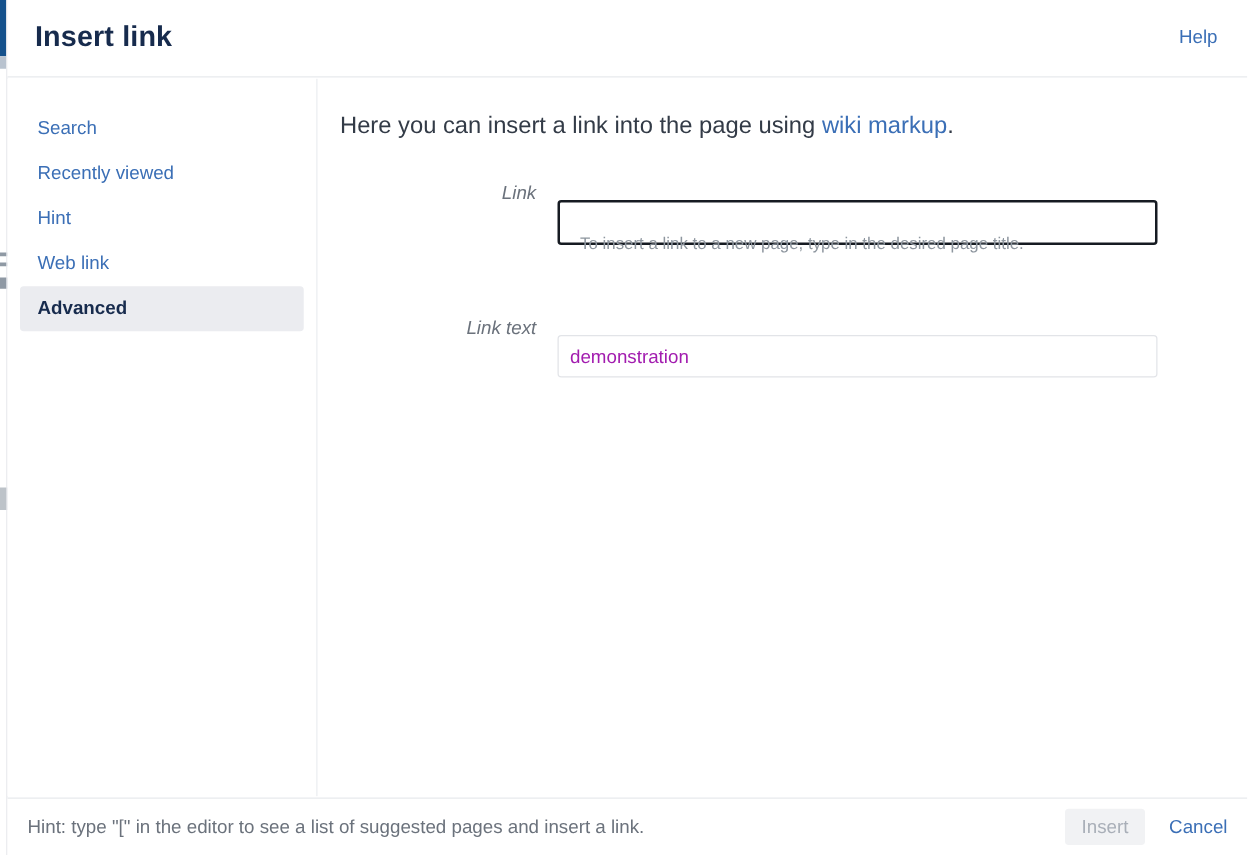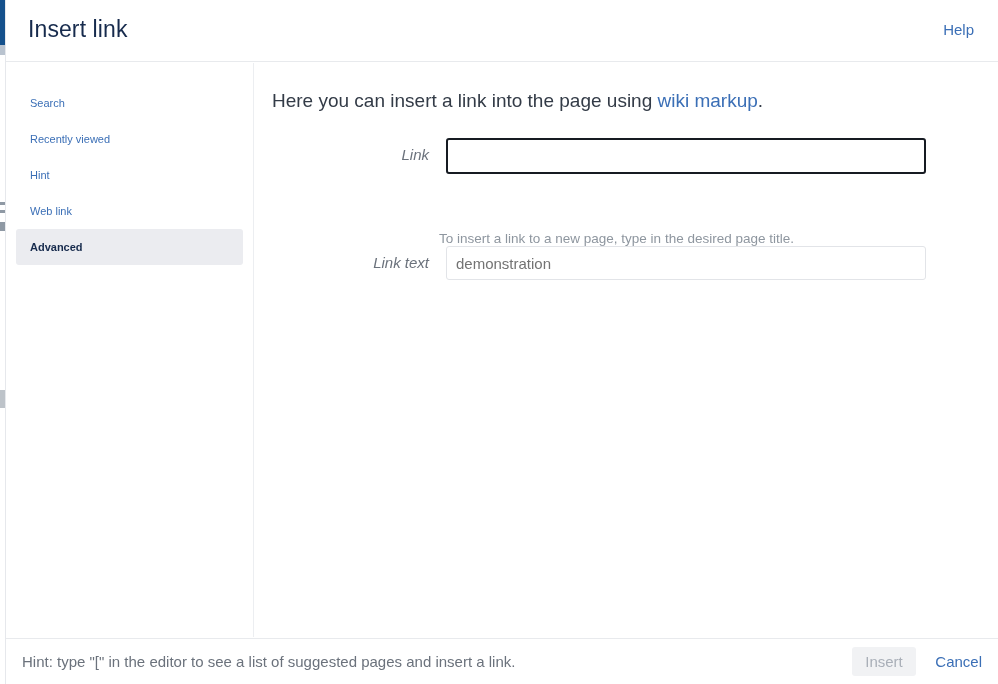--- a/index.html
+++ b/index.html
@@ -51,21 +51,21 @@
     position: absolute;
     left: 6px; top: 0;
     width: 992px; height: 62px;
     border-bottom: 1px solid #e8eaed;
     background: #fff;
   }
   #dialog-title {
     position: absolute;
     left: 22px; top: 16px;
     font-size: 23px;
-    font-weight: normal;
+    font-weight: bold;
     color: #172b4d;
     letter-spacing: .1px;
   }
   #help-link {
     position: absolute;
     right: 24px; top: 21px;
     font-size: 15px;
     color: #3b6fb6;
     text-decoration: none;
     cursor: pointer;
@@ -82,21 +82,21 @@
     left: 0; top: 0;
     width: 248px; height: 574px;
     background: #fff;
     border-right: 1px solid #eceef1;
     padding-top: 22px;
   }
   .nav-item {
     display: block;
     margin: 0 10px 0 10px;
     padding: 8px 14px;
-    font-size: 11px;
+    font-size: 15px;
     color: #3b6fb6;
     border-radius: 3px;
     cursor: pointer;
     line-height: 20px;
   }
   .nav-item.selected {
     background: #ebecf0;
     color: #172b4d;
     font-weight: bold;
     cursor: default;
@@ -136,40 +136,40 @@
     line-height: 34px;
     font-style: italic;
   }
   .field-input {
     position: absolute;
     left: 191px;
     width: 480px;
     height: 34px;
     font-family: "Liberation Sans", sans-serif;
     font-size: 15px;
-    color: #737373;
+    color: #a21caf;
     padding: 6px 9px;
     border-radius: 3px;
     background: #fff;
     outline: none;
+    margin-top: 22px;
   }
   .field-input.focused {
     border: 2px solid #161b22;
     height: 36px;
   }
   .field-input.normal {
     border: 1px solid #e2e4e8;
   }
   .field-hint {
     position: absolute;
-    left: 184px;
+    left: 209px;
     font-size: 13.5px;
     color: #8e969f;
     white-space: nowrap;
-    margin-top: 44px;
   }
 
   
   #footer {
     position: absolute;
     left: 6px; top: 638px;
     width: 992px; height: 46px;
     border-top: 1px solid #e8eaed;
     background: #fff;
   }

